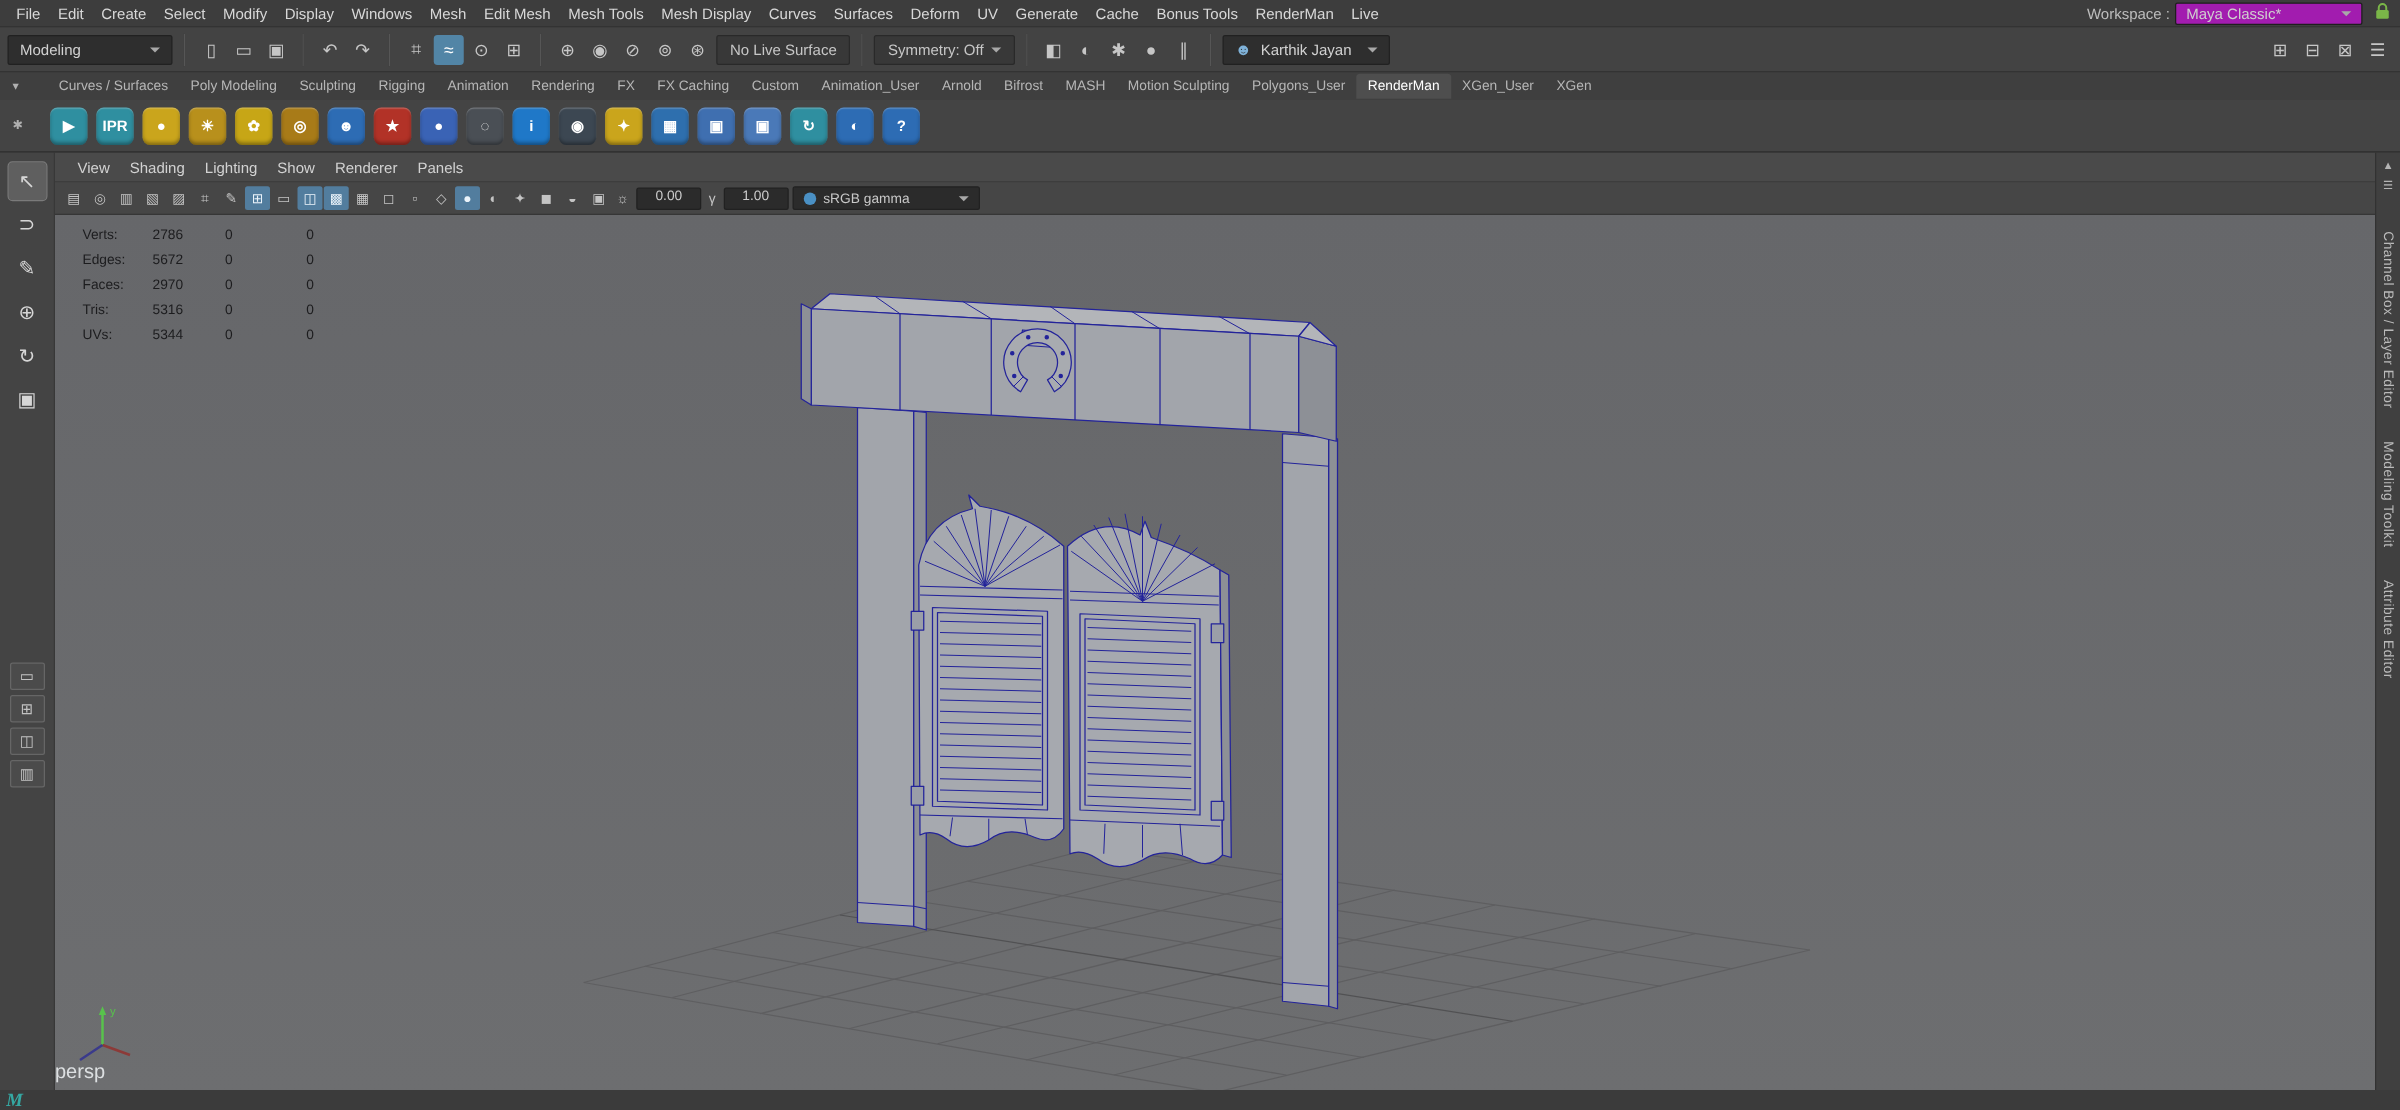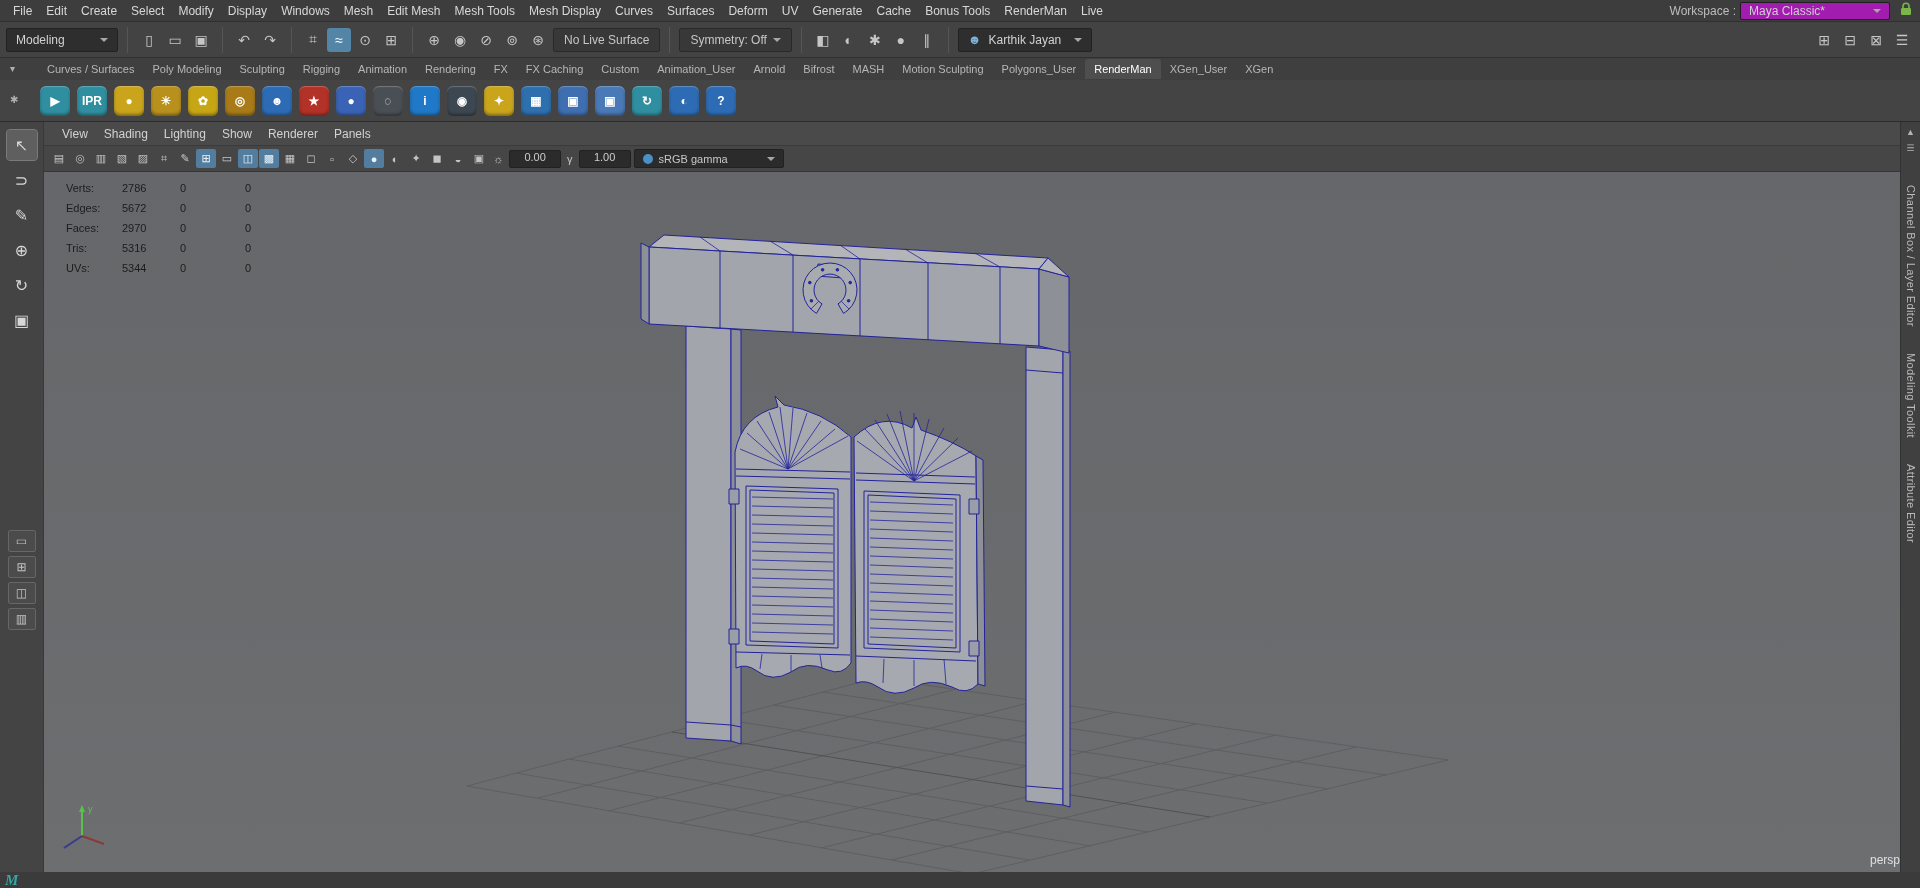--- a/index.html
+++ b/index.html
@@ -15,21 +15,21 @@
   .spacer { flex:1; }
   .ws-label { color:#bdbdbd; margin-right:4px; white-space:nowrap; }
   .dropdown { background:#a21caf; border:1px solid #1e1e1e; border-radius:2px;
     height:18px; display:flex; align-items:center; padding:0 8px; color:#cfcfcf; min-width:150px; justify-content:space-between; }
   .lockbox { margin-left:10px; margin-right:2px; }
 
   
   .toolbar { height:36px; background:#434343; border-bottom:1px solid #2f2f2f;
     display:flex; align-items:center; padding:0 6px; gap:3px; }
   .mode-dd { background:#2e2e2e; border:1px solid #212121; border-radius:2px; height:24px;
-    display:flex; align-items:center; padding:0 9px; color:#d2d2d2; font-size:12px; width:112px; justify-content:space-between; }
+    display:flex; align-items:center; padding:0 9px; color:#d2d2d2; font-size:12px; width:132px; justify-content:space-between; }
   .tb-sep { width:1px; height:26px; background:#2d2d2d; border-right:1px solid #565656; margin:0 6px; }
   .icon-group { display:flex; align-items:center; gap:2px; }
   .tb-icon { width:24px; height:24px; border-radius:3px; color:#c6c6c6; font-size:14px;
     display:flex; align-items:center; justify-content:center; }
   .tb-icon[data-active="1"] { background:#5285a6; color:#fff; }
   .tb-field { background:#383838; border:1px solid #292929; border-radius:2px; height:24px;
     display:flex; align-items:center; padding:0 10px; color:#c6c6c6; font-size:12px; white-space:nowrap; }
   .user-dd { background:#2e2e2e; border:1px solid #212121; border-radius:2px; height:24px;
     display:flex; align-items:center; gap:7px; padding:0 9px; color:#d2d2d2; font-size:12px; }
   .user-glyph { color:#7fb2d9; font-size:13px; }
@@ -78,22 +78,22 @@
   .gamma-swatch { width:10px; height:10px; border-radius:50%; background:#4a90c4; }
 
   .canvas { flex:1; position:relative; overflow:hidden;
     background:linear-gradient(#66676a, #6d6e70); }
   .scene { position:absolute; left:-44px; top:-172px; pointer-events:none; }
 
   .hud { position:absolute; left:22px; top:10px; display:grid;
     grid-template-columns:56px 58px 65px 66px; row-gap:8px; font-size:11px; color:#1c1c1e; }
   .hud .num { text-align:left; }
 
-  .persp-label { position:absolute; left:0; right:0; bottom:5px; text-align:right;
-    color:#dde0e2; font-size:12px; }
+  .persp-label { position:absolute; left:0; right:0; bottom:5px; text-align:left;
+    color:#dde0e2; font-size:16px; }
 
   .gizmo { position:absolute; left:14px; bottom:16px; }
 
   .right-strip { width:20px; background:#404040; border-left:1px solid #323232;
     display:flex; flex-direction:column; align-items:center; padding-top:5px; }
   .strip-btn { color:#b4b4b4; font-size:9px; height:16px; }
   .strip-tab { writing-mode:vertical-rl; font-size:11px; color:#bababa; white-space:nowrap;
     letter-spacing:.4px; margin-top:26px; }
   .strip-tab:first-of-type { margin-top:34px; }
 

